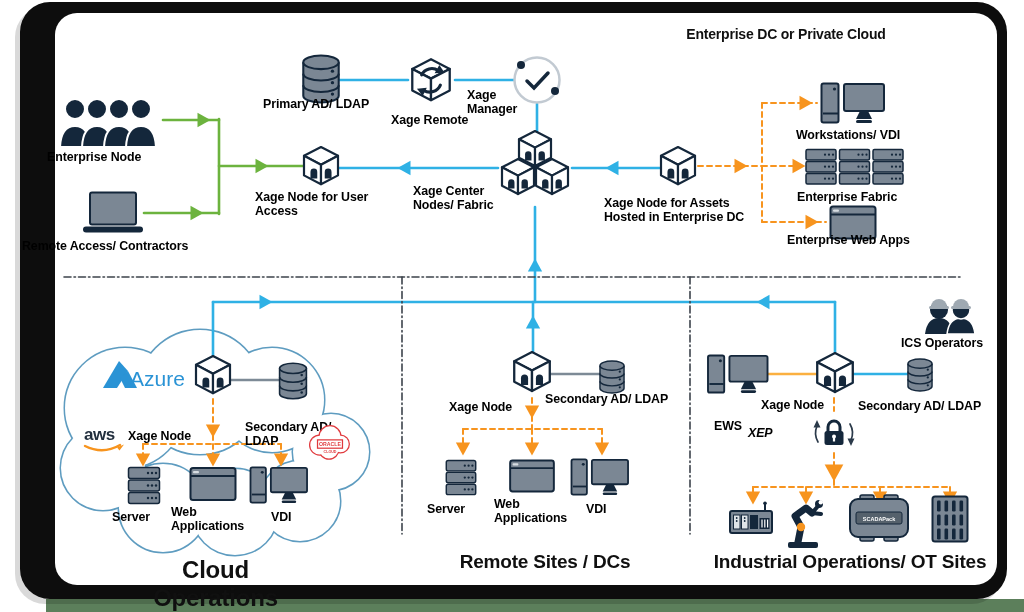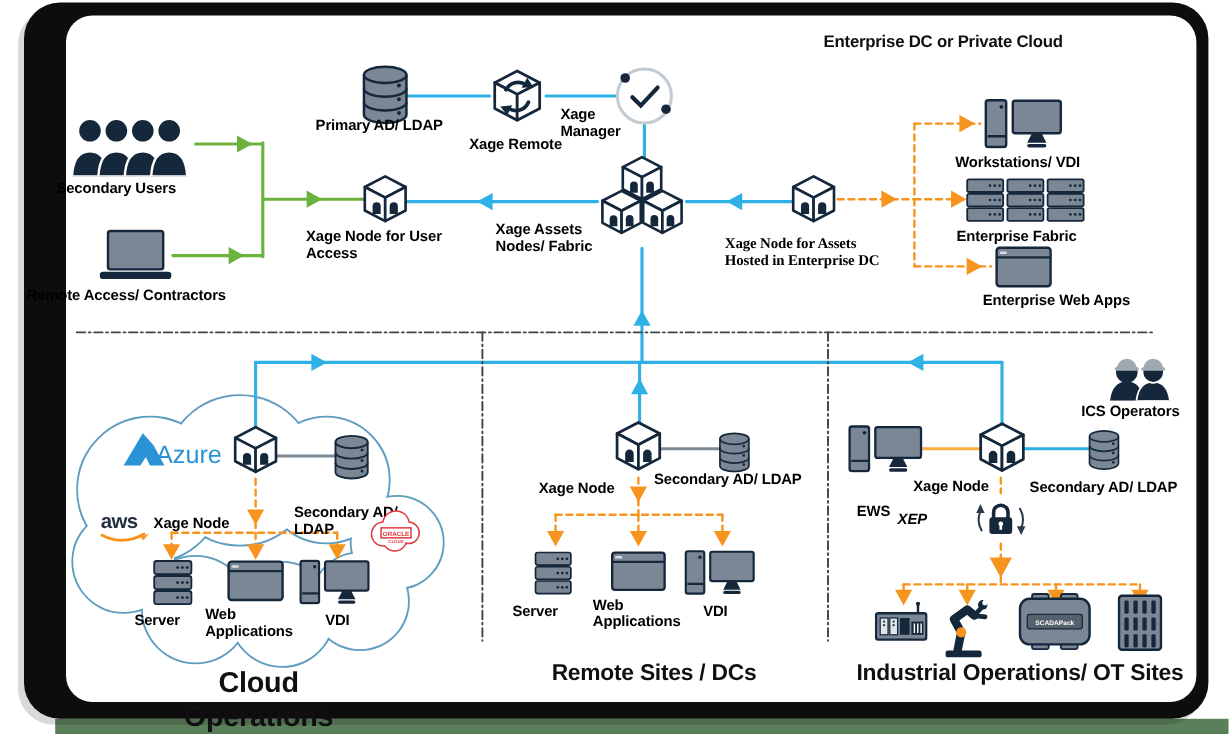--- a/index.html
+++ b/index.html
@@ -122,21 +122,21 @@
           <path d="M0 52 q1 -21 15 -21 q14 0 15 21 z" style="fill:#14273b;stroke:#fff;stroke-width:2"></path>
           <circle cx="15" cy="14" r="10" style="fill:#14273b;stroke:#fff;stroke-width:2"></circle>
           <path d="M22 52 q1 -21 15 -21 q14 0 15 21 z" style="fill:#14273b;stroke:#fff;stroke-width:2"></path>
           <circle cx="37" cy="14" r="10" style="fill:#14273b;stroke:#fff;stroke-width:2"></circle>
           <path d="M44 52 q1 -21 15 -21 q14 0 15 21 z" style="fill:#14273b;stroke:#fff;stroke-width:2"></path>
           <circle cx="59" cy="14" r="10" style="fill:#14273b;stroke:#fff;stroke-width:2"></circle>
           <path d="M66 52 q1 -21 15 -21 q14 0 15 21 z" style="fill:#14273b;stroke:#fff;stroke-width:2"></path>
           <circle cx="81" cy="14" r="10" style="fill:#14273b;stroke:#fff;stroke-width:2"></circle>
         </svg>
       </div>
-      <div class="nlabel" style="left: 47px; top: 150px; width: 130px; min-height: 16px;">Secondary Users</div>
+      <div class="nlabel" style="left: 47px; top: 150px; width: 130px; min-height: 16px;">Enterprise Node</div>
       <div class="icon" style="left: 83px; top: 191px; width: 60px; height: 43px;">
         <svg viewBox="0 0 60 43" xmlns="http://www.w3.org/2000/svg">
           <rect x="7" y="1.5" width="46" height="32" rx="2" class="gf"></rect>
      <rect x="0" y="35.5" width="60" height="6" rx="3" class="ink"></rect>
         </svg>
       </div>
       <div class="nlabel" style="left: 22px; top: 239px; width: 182px; min-height: 16px;">Remote Access/ Contractors</div>
       <div class="icon" style="left: 301px; top: 54px; width: 40px; height: 50px;">
         <svg viewBox="0 0 38 48" xmlns="http://www.w3.org/2000/svg">
           <path d="M2 8 v32 a17 6.5 0 0 0 34 0 V8" class="gf"></path>
@@ -203,34 +203,34 @@
           </g>
           <g style="stroke-width:2px">
             <polygon points="61,30 77,38.32 61,46.64 45,38.32" class="cf"></polygon>
             <polygon points="45,38.32 61,46.64 61,65.03999999999999 45,56.72" class="cf"></polygon>
             <polygon points="77,38.32 61,46.64 61,65.03999999999999 77,56.72" class="cf"></polygon>
             <path d="M51.08 59.54879999999999 v-6.079999999999999 a3.2 3.2 0 0 1 6.4 0 V59.54879999999999 z" class="ink"></path>
             <path d="M64.52 59.54879999999999 v-6.079999999999999 a3.2 3.2 0 0 1 6.4 0 V59.54879999999999 z" class="ink"></path>
           </g>
         </svg>
       </div>
-      <div class="nlabel" style="left: 413px; top: 184px; width: 94px; min-height: 30px;">Xage Assets
+      <div class="nlabel" style="left: 413px; top: 184px; width: 94px; min-height: 30px;">Xage Center
 Nodes/ Fabric</div>
       <div class="icon" style="left: 656px; top: 145px; width: 44px; height: 44px;">
         <svg viewBox="0 0 44 44" xmlns="http://www.w3.org/2000/svg">
           <g style="stroke-width:2.2px">
             <polygon points="22,2 39,10.84 22,19.68 5,10.84" class="cf"></polygon>
             <polygon points="5,10.84 22,19.68 22,39.23 5,30.389999999999997" class="cf"></polygon>
             <polygon points="39,10.84 22,19.68 22,39.23 39,30.389999999999997" class="cf"></polygon>
             <path d="M11.46 33.395599999999995 v-6.459999999999999 a3.4000000000000004 3.4000000000000004 0 0 1 6.800000000000001 0 V33.395599999999995 z" class="ink"></path>
             <path d="M25.740000000000002 33.395599999999995 v-6.459999999999999 a3.4000000000000004 3.4000000000000004 0 0 1 6.800000000000001 0 V33.395599999999995 z" class="ink"></path>
           </g>
         </svg>
       </div>
-      <div class="nlabel" style="left: 604px; top: 196px; width: 148px; min-height: 30px; font-family: Liberation Serif, serif;">Xage Node for Assets
+      <div class="nlabel" style="left: 604px; top: 196px; width: 148px; min-height: 30px;">Xage Node for Assets
 Hosted in Enterprise DC</div>
       <div class="icon" style="left: 820px; top: 82px; width: 66px; height: 42px;">
         <svg viewBox="0 0 66 42" xmlns="http://www.w3.org/2000/svg">
           <rect x="1.5" y="1.5" width="17" height="39" rx="2" class="gf"></rect>
      <circle cx="14.5" cy="7" r="1.6" class="ink"></circle>
      <line x1="3" y1="31.5" x2="18" y2="31.5" style="stroke:#14273b;stroke-width:2"></line>
      <rect x="24" y="2" width="40" height="27" rx="2" class="gf"></rect>
      <path d="M40 29 h8 l4 8 h-16 z" class="ink"></path>
      <rect x="36" y="38" width="16" height="3" rx="1.5" class="ink"></rect>
         </svg>
@@ -277,21 +277,21 @@
         </svg>
       </div>
       <div class="nlabel" style="left: 797px; top: 190px; width: 116px; min-height: 16px;">Enterprise Fabric</div>
       <div class="icon" style="left: 829px; top: 205px; width: 48px; height: 35px;">
         <svg viewBox="0 0 48 35" xmlns="http://www.w3.org/2000/svg">
           <rect x="1.5" y="1.5" width="45" height="32" rx="2.5" class="gf"></rect>
      <line x1="1.5" y1="9.5" x2="46.5" y2="9.5" style="stroke:#14273b;stroke-width:1.8"></line>
      <rect x="4" y="4.5" width="6" height="2.2" rx="1" style="fill:#d7dde2"></rect>
         </svg>
       </div>
-      <div class="nlabel" style="left: 787px; top: 243px; width: 134px; min-height: 16px; margin-left: 32px;">Enterprise Web Apps</div>
+      <div class="nlabel" style="left: 787px; top: 233px; width: 134px; min-height: 16px;">Enterprise Web Apps</div>
       <div class="icon" style="left: 99px; top: 356px; width: 88px; height: 42px;">
         <svg viewBox="0 0 88 40" xmlns="http://www.w3.org/2000/svg">
           <path d="M4 31 L20 4 L29 14 L18 31 z" style="fill:#2a93d5"></path>
      <path d="M21 21 L29 14 L38 31 L26 31 z" style="fill:#2a93d5"></path>
      <text x="31" y="29" style="font-family:'Liberation Sans',sans-serif;font-size:21px;fill:#2a93d5">Azure</text>
         </svg>
       </div>
       <div class="icon" style="left: 191px; top: 354px; width: 44px; height: 44px;">
         <svg viewBox="0 0 44 44" xmlns="http://www.w3.org/2000/svg">
           <g style="stroke-width:2.2px">

